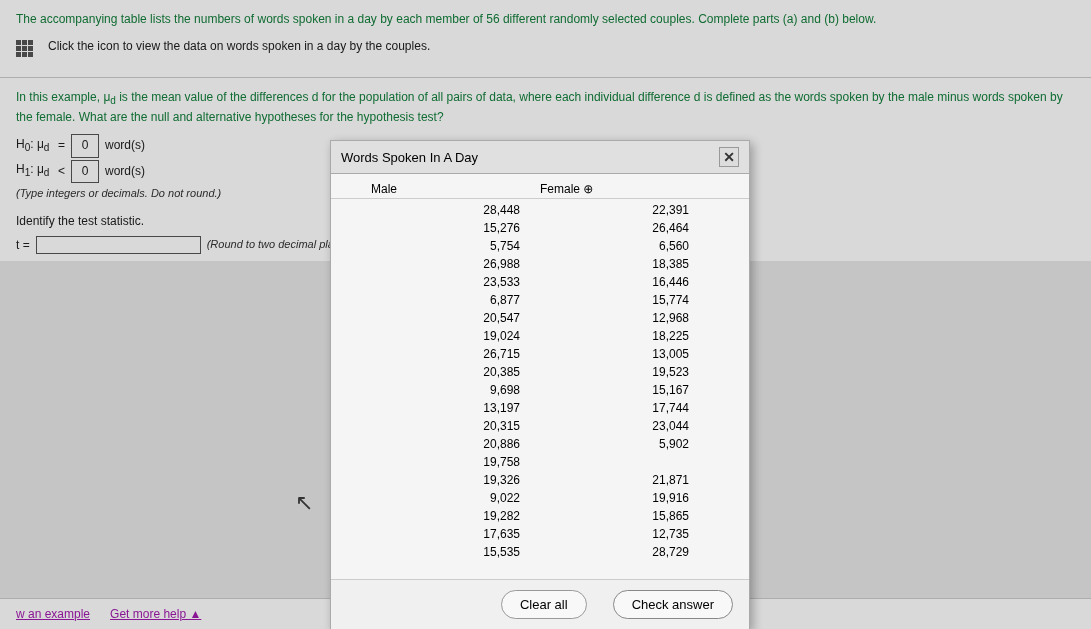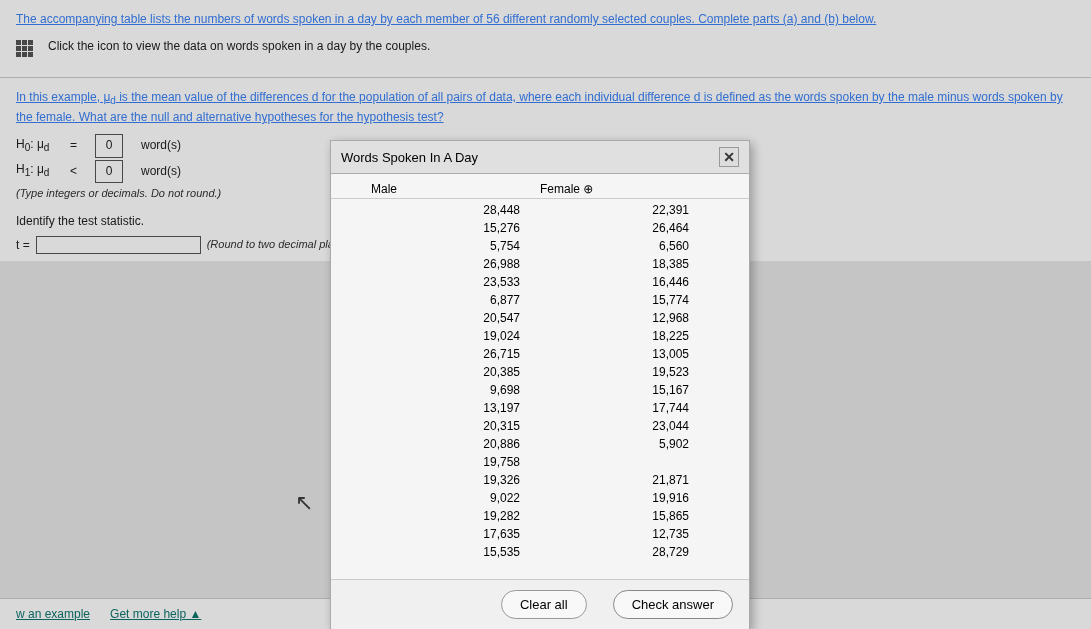--- a/index.html
+++ b/index.html
@@ -11,24 +11,23 @@
       min-height: 629px;
       overflow: hidden;
     }
     .main-content {
       background: #fff;
       padding: 10px 16px;
       border-bottom: 1px solid #ccc;
     }
     .intro-text {
       font-size: 12px;
-      color: #3b82f6;
+      color: #15803d;
       line-height: 1.5;
       margin-bottom: 6px;
-      text-decoration: underline;
     }
     .data-link {
       display: flex;
       align-items: center;
       gap: 15px;
       font-size: 12px;
       color: #222;
       margin-bottom: 10px;
     }
     .grid-icon {
@@ -47,21 +46,21 @@
       font-size: 12px;
       color: #222;
       line-height: 1.6;
     }
     .hypothesis-block {
       margin: 8px 0;
     }
     .hyp-row {
       display: flex;
       align-items: center;
-      gap: 16px;
+      gap: 4px;
       margin-bottom: 2px;
     }
     .hyp-label {
       font-size: 12px;
       min-width: 36px;
     }
     .hyp-sign {
       font-size: 12px;
       margin: 0 2px;
     }
@@ -205,21 +204,21 @@
       right: 0;
       background: #fff;
       border-top: 1px solid #ccc;
       padding: 8px 16px;
       display: flex;
       align-items: center;
       gap: 20px;
       font-size: 12px;
     }
     .bottom-link {
-      color: #0f766e;
+      color: #a21caf;
       cursor: pointer;
       text-decoration: underline;
     }
     .cursor-arrow {
       position: absolute;
       top: 490px;
       left: 295px;
       font-size: 22px;
       color: #333;
       pointer-events: none;

